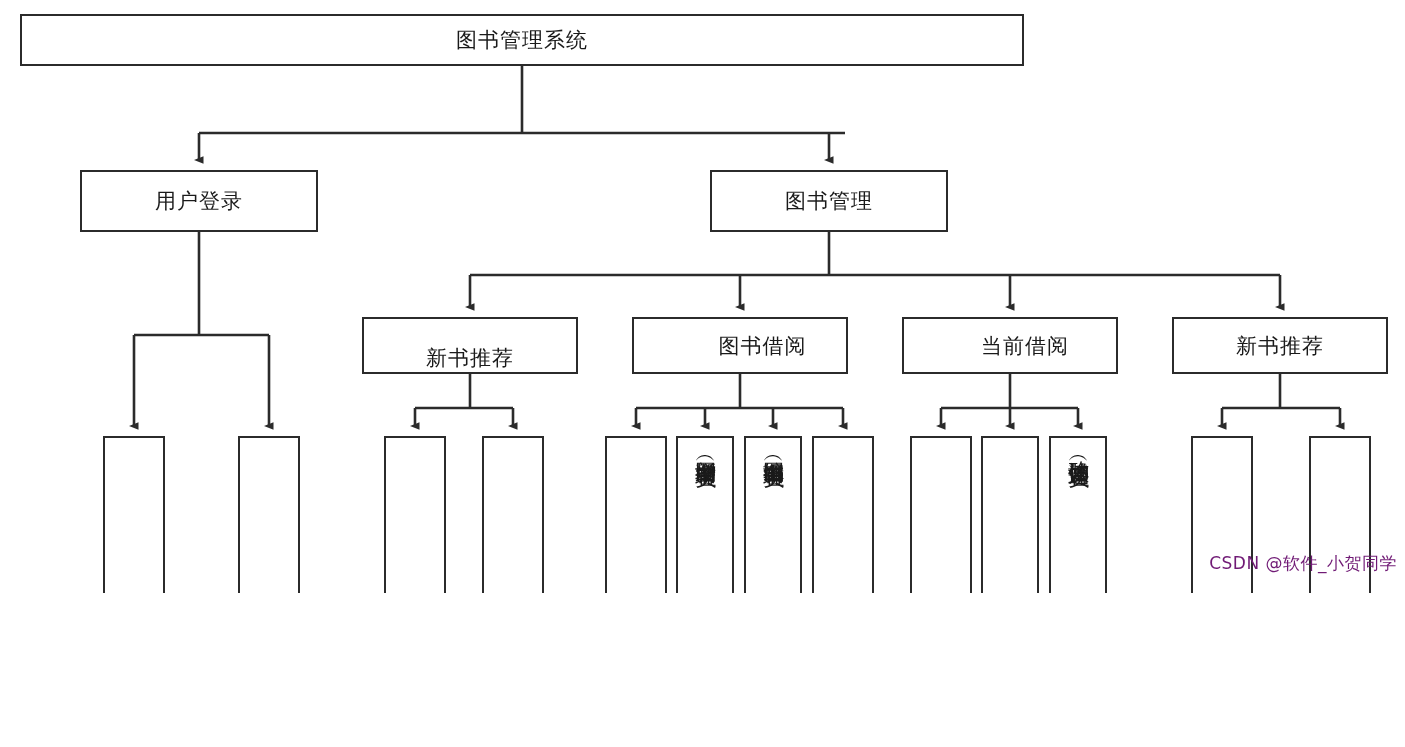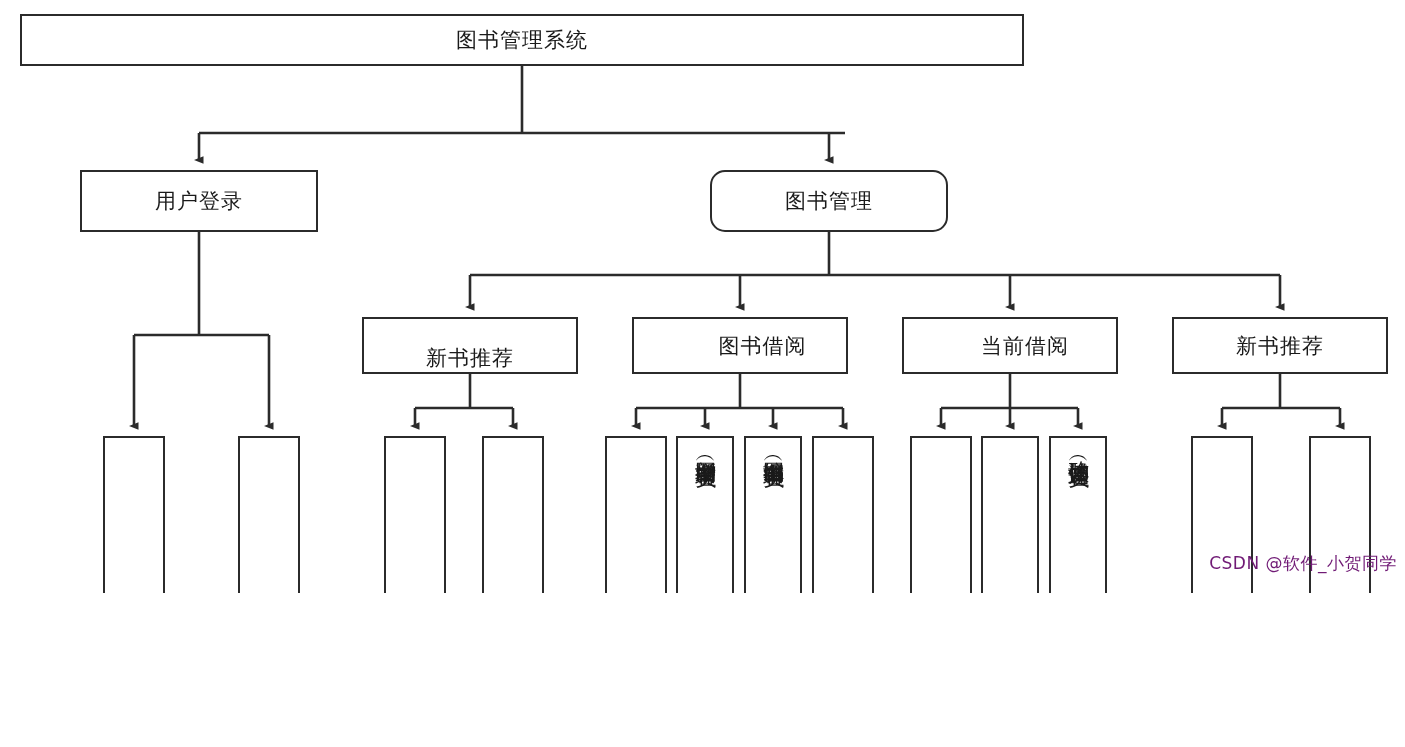--- a/index.html
+++ b/index.html
@@ -122,21 +122,21 @@
     </g>
   </svg>
 
   <div class="node h" style="left:20px; top:14px; width:1004px; height:52px;">
     <span>图书管理系统</span>
   </div>
 
   <div class="node h" style="left:80px; top:170px; width:238px; height:62px;">
     <span>用户登录</span>
   </div>
-  <div class="node h" style="left:710px; top:170px; width:238px; height:62px;border-radius:15px;">
+  <div class="node h" style="left:710px; top:170px; width:238px; height:62px;">
     <span>图书管理</span>
   </div>
 
   <div class="node h" style="left:362px; top:317px; width:216px; height:57px;align-items:flex-end;">
     <span>新书推荐</span>
   </div>
   <div class="node h" style="left:632px; top:317px; width:216px; height:57px;padding-left:45px;">
     <span>图书借阅</span>
   </div>
   <div class="node h" style="left:902px; top:317px; width:216px; height:57px;padding-left:30px;">

